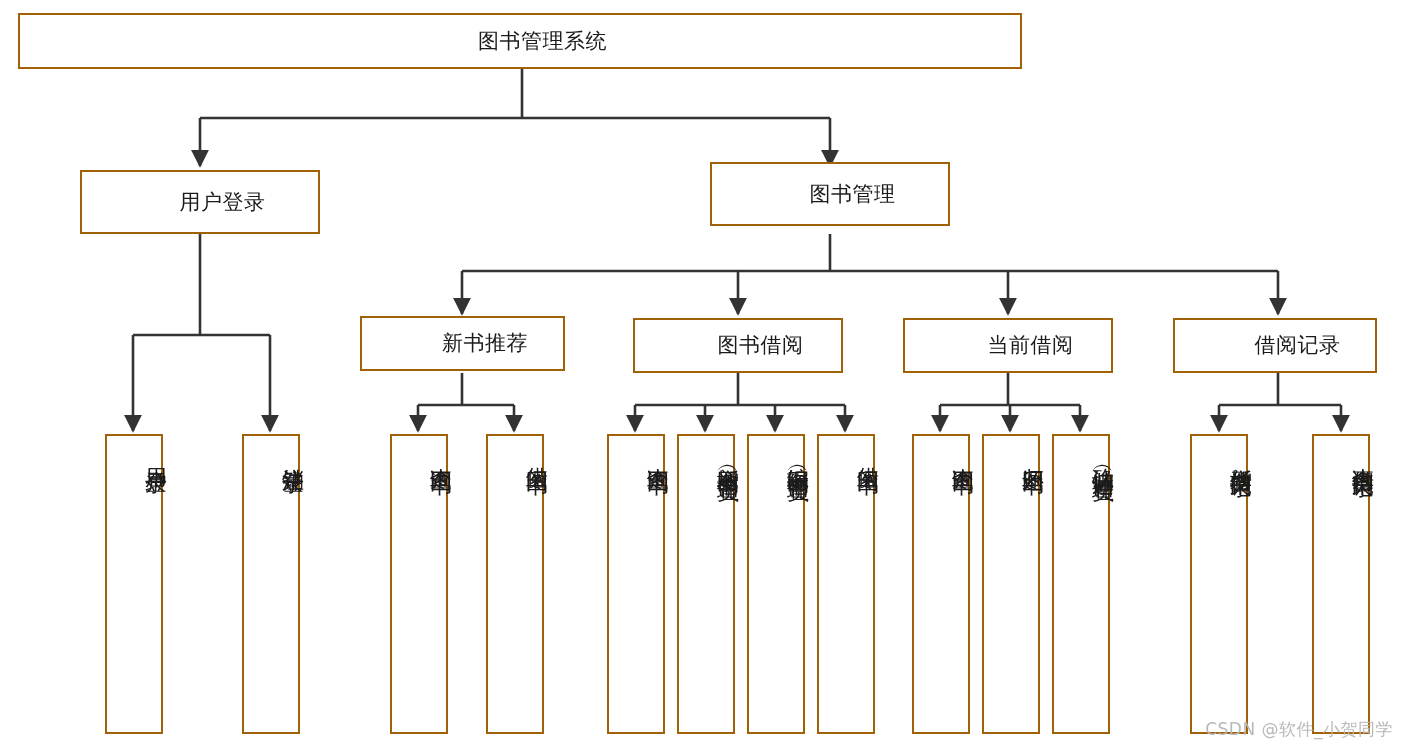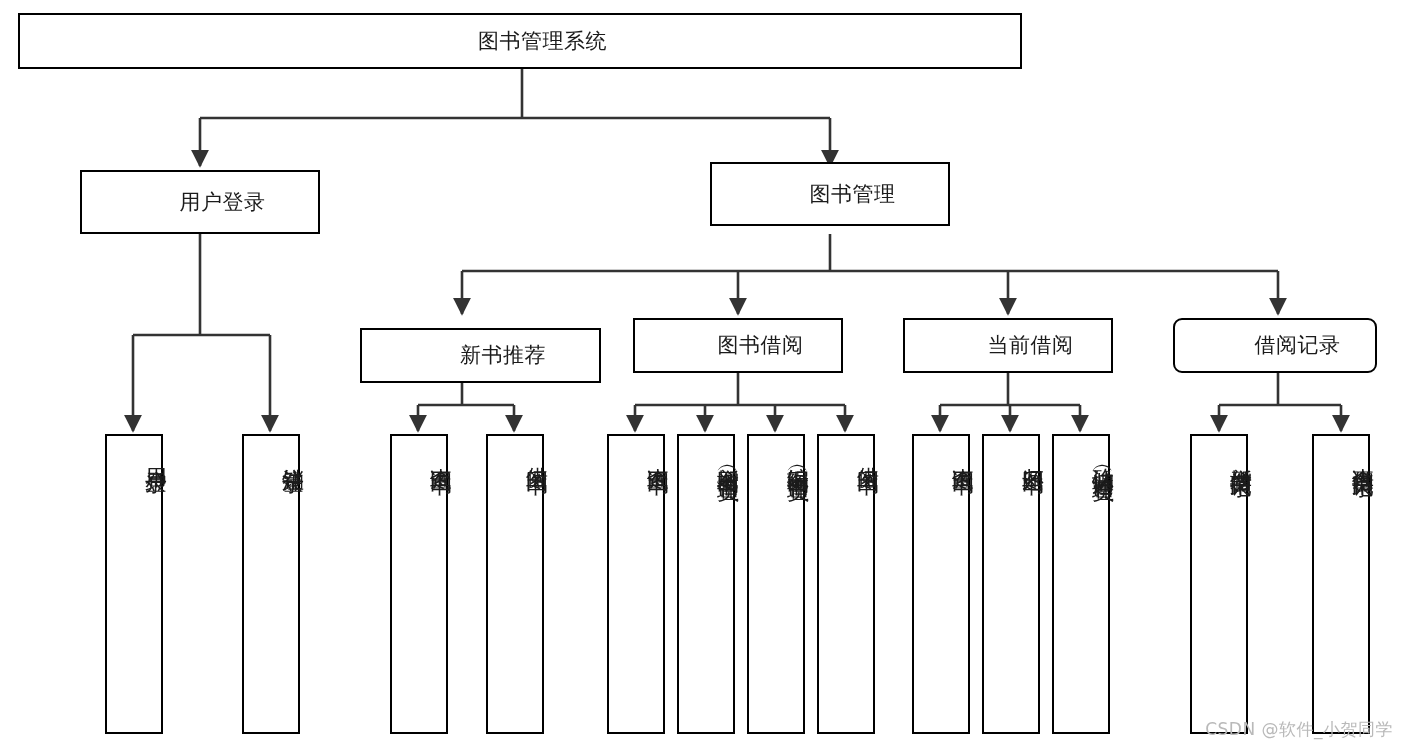--- a/index.html
+++ b/index.html
@@ -17,21 +17,21 @@
     width: 1405px;
     height: 747px;
     background: #ffffff;
     overflow: hidden;
   }
   
   .node {
     position: absolute;
     box-sizing: border-box;
     background: #ffffff;
-    border: 2px solid #000000;
+    border: 2px solid #a16207;
     display: flex;
     align-items: center;
     justify-content: center;
     text-align: center;
     padding-left: 45px;
   }
   .node .lbl {
     font-size: 21px;
     line-height: 1.25;
     color: #1b1b1b;
@@ -136,33 +136,33 @@
   </div>
 
   <div class="node" style="left:80px; top:170px; width:240px; height:64px;">
     <span class="lbl">用户登录</span>
   </div>
 
   <div class="node" style="left:710px; top:162px; width:240px; height:64px;">
     <span class="lbl">图书管理</span>
   </div>
 
-  <div class="node" style="left:360px; top:328px; width:241px; height:55px;align-items:center;">
+  <div class="node" style="left:360px; top:316px; width:205px; height:55px;align-items:center;">
     <span class="lbl">新书推荐</span>
   </div>
 
   <div class="node" style="left:903px; top:318px; width:210px; height:55px;">
     <span class="lbl">当前借阅</span>
   </div>
 
   <div class="node" style="left:633px; top:318px; width:210px; height:55px;">
     <span class="lbl">图书借阅</span>
   </div>
 
-  <div class="node" style="left:1173px; top:318px; width:204px; height:55px;border-radius:9px;">
+  <div class="node" style="left:1173px; top:318px; width:204px; height:55px;">
     <span class="lbl">借阅记录</span>
   </div>
 
   <div class="node vert" style="left:105px; top:434px; width:58px; height:300px;">
     <span class="lbl">用户登录</span>
   </div>
 
   <div class="node vert" style="left:242px; top:434px; width:58px; height:300px;">
     <span class="lbl">注销登录</span>
   </div>

